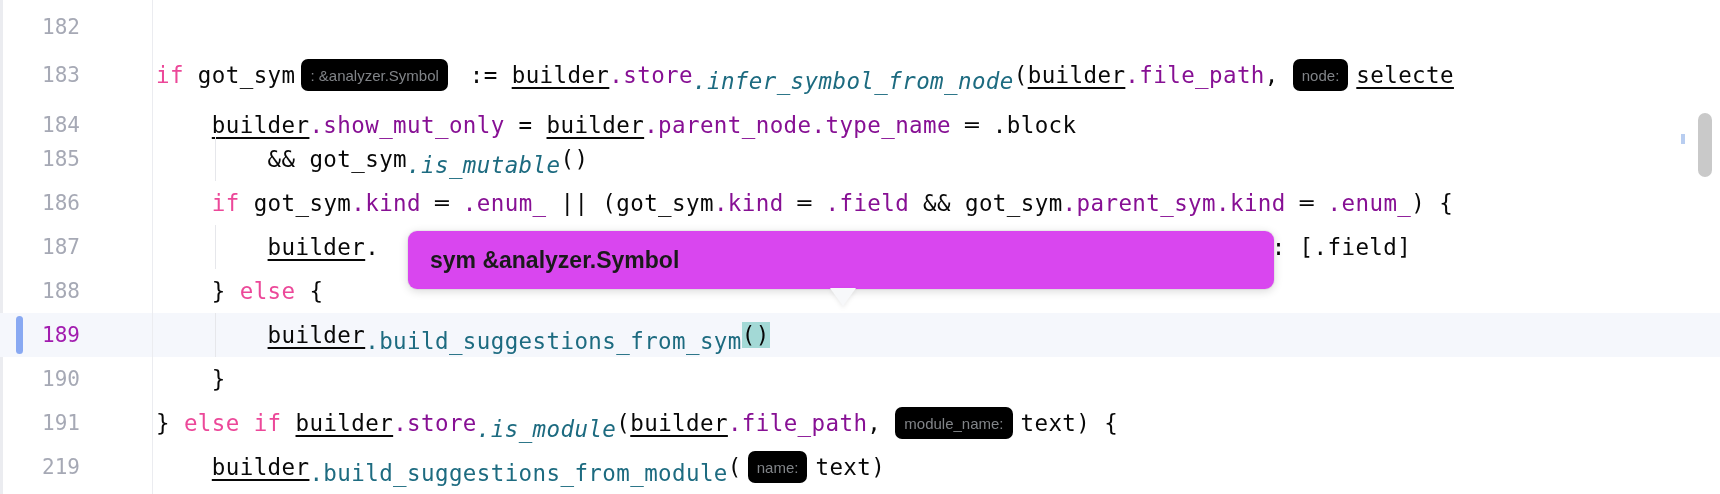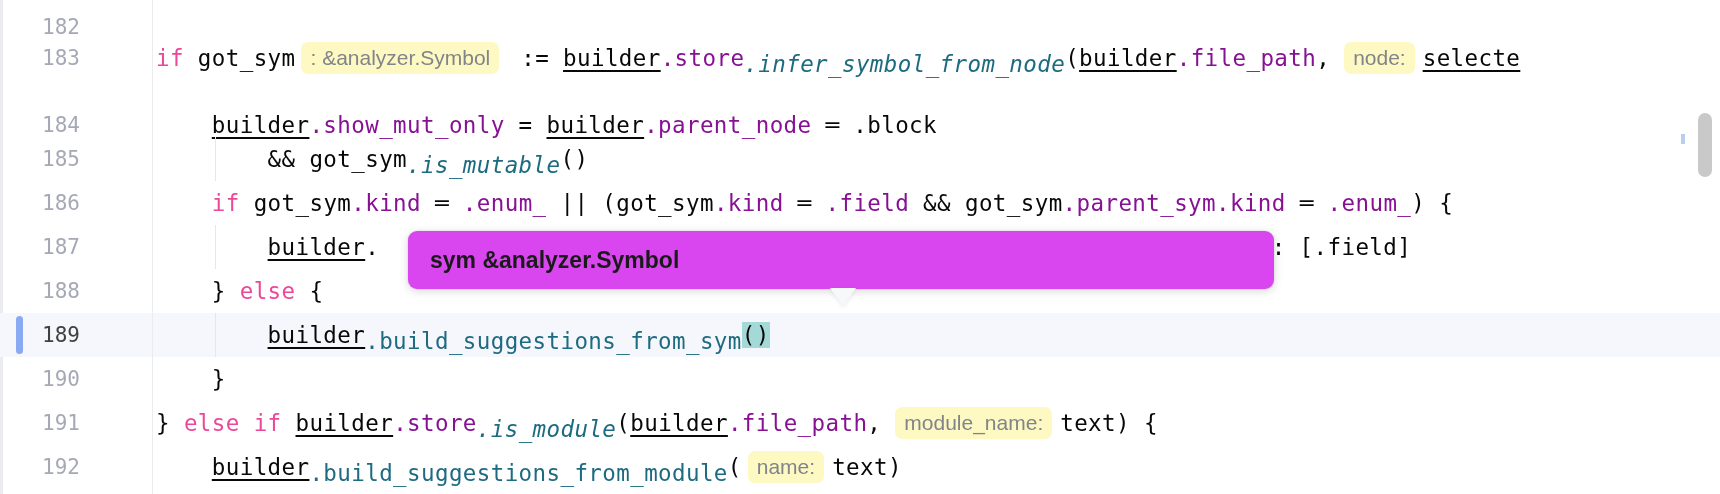--- a/index.html
+++ b/index.html
@@ -13,38 +13,38 @@
   .editor { position: absolute; left: 0; top: 0; width: 1720px; height: 450px; }
   .line {
     position: absolute; left: 0; width: 1720px; height: 44px;
     display: flex; align-items: center;
   }
   .line.current { background: #f5f7fc; }
   .lnum {
     position: absolute; left: 42px; width: 50px; text-align: left;
     font-family: "DejaVu Sans Mono", monospace; font-size: 21px; color: #a6a9b5;
   }
-  .line.current .lnum { color: #404040; }
+  .line.current .lnum { color: #a21caf; }
   .change-marker { position: absolute; left: 16px; top: 3px; width: 7px; height: 38px; border-radius: 4px; background: #89a9f2; }
   .code {
     position: absolute; left: 156px; white-space: pre;
     font-size: 22.5px; color: #080808; letter-spacing: 0.4px;
     display: flex; align-items: center; height: 44px;
   }
   .indent-guide { position: absolute; left: 215px; width: 1px; height: 44px; background: #e6e7eb; top: 0; }
   .kw { color: #ec4899; }
   .fld { color: #871094; }
   .mth { color: #1d6b80; margin-top: 12px; }
   .it { font-style: italic; }
   .ul { text-decoration: underline; text-decoration-thickness: 2px; text-underline-offset: 4px; }
   .paren-hl { background: #a3d9d6; }
   .hint {
     display: inline-flex; align-items: center; height: 32px; padding: 0 9px;
-    background: #fef9c3; border-radius: 7px; color: #818488;
-    font-family: "Liberation Sans", sans-serif; font-size: 21px; letter-spacing: 0;
+    background: #000000; border-radius: 7px; color: #818488;
+    font-family: "Liberation Sans", sans-serif; font-size: 15px; letter-spacing: 0;
     margin: 0 8px 0 6px;
   }
   .tooltip {
     position: absolute; left: 408px; top: 231px; width: 866px; height: 58px;
     background: #d946ef; border-radius: 9px;
     box-shadow: 0 2px 10px rgba(0,0,0,0.16), 0 0 0 1px rgba(0,0,0,0.04);
     display: flex; align-items: center; padding-left: 22px; box-sizing: border-box;
     font-family: "Liberation Sans", sans-serif; font-size: 23px; color: #1a1a1a;
     z-index: 5;
   }
@@ -62,28 +62,28 @@
 <body>
 
 <div class="left-edge"></div>
 
 <div class="editor">
 
   <div class="line" style="top:5px">
     <span class="lnum">182</span>
   </div>
 
-  <div class="line" style="top:36px">
+  <div class="line" style="top:53px">
     <span class="lnum">183</span>
     <span class="code"><span class="kw">if</span><span> got_sym</span><span class="hint">: &amp;analyzer.Symbol</span><span> := </span><span class="ul">builder</span><span class="fld">.store</span><span class="mth it">.infer_symbol_from_node</span><span>(</span><span class="ul">builder</span><span class="fld">.file_path</span><span>,</span><span class="hint" style="margin-left:14px">node:</span><span class="ul">selecte</span></span>
   </div>
 
   <div class="line" style="top:103px">
     <span class="lnum">184</span>
-    <span class="code"><span>    </span><span class="ul">builder</span><span class="fld">.show_mut_only</span><span> = </span><span class="ul">builder</span><span class="fld">.parent_node</span><span> ═ .block</span></span>
+    <span class="code"><span>    </span><span class="ul">builder</span><span class="fld">.show_mut_only</span><span> = </span><span class="ul">builder</span><span class="fld">.parent_node</span><span class="fld">.type_name</span><span> ═ .block</span></span>
   </div>
 
   <div class="line" style="top:137px">
     <span class="indent-guide"></span>
     <span class="lnum">185</span>
     <span class="code"><span>        </span><span>&amp;&amp; got_sym</span><span class="mth it">.is_mutable</span><span>()</span></span>
   </div>
 
   <div class="line" style="top:181px">
     <span class="lnum">186</span>
@@ -112,21 +112,21 @@
     <span class="lnum">190</span>
     <span class="code"><span>    </span><span>}</span></span>
   </div>
 
   <div class="line" style="top:401px">
     <span class="lnum">191</span>
     <span class="code"><span>} </span><span class="kw">else</span><span> </span><span class="kw">if</span><span> </span><span class="ul">builder</span><span class="fld">.store</span><span class="mth it">.is_module</span><span>(</span><span class="ul">builder</span><span class="fld">.file_path</span><span>,</span><span class="hint" style="margin-left:14px">module_name:</span><span>text) {</span></span>
   </div>
 
   <div class="line" style="top:445px">
-    <span class="lnum">192</span>
+    <span class="lnum">219</span>
     <span class="code"><span>    </span><span class="ul">builder</span><span class="mth">.build_suggestions_from_module</span><span>(</span><span class="hint">name:</span><span>text)</span></span>
   </div>
 </div>
 
 <div class="gutter-sep"></div>
 
 <div class="tooltip">
   <b>sym &amp;analyzer.Symbol</b>
 </div>
 <div class="tooltip-arrow"></div>

